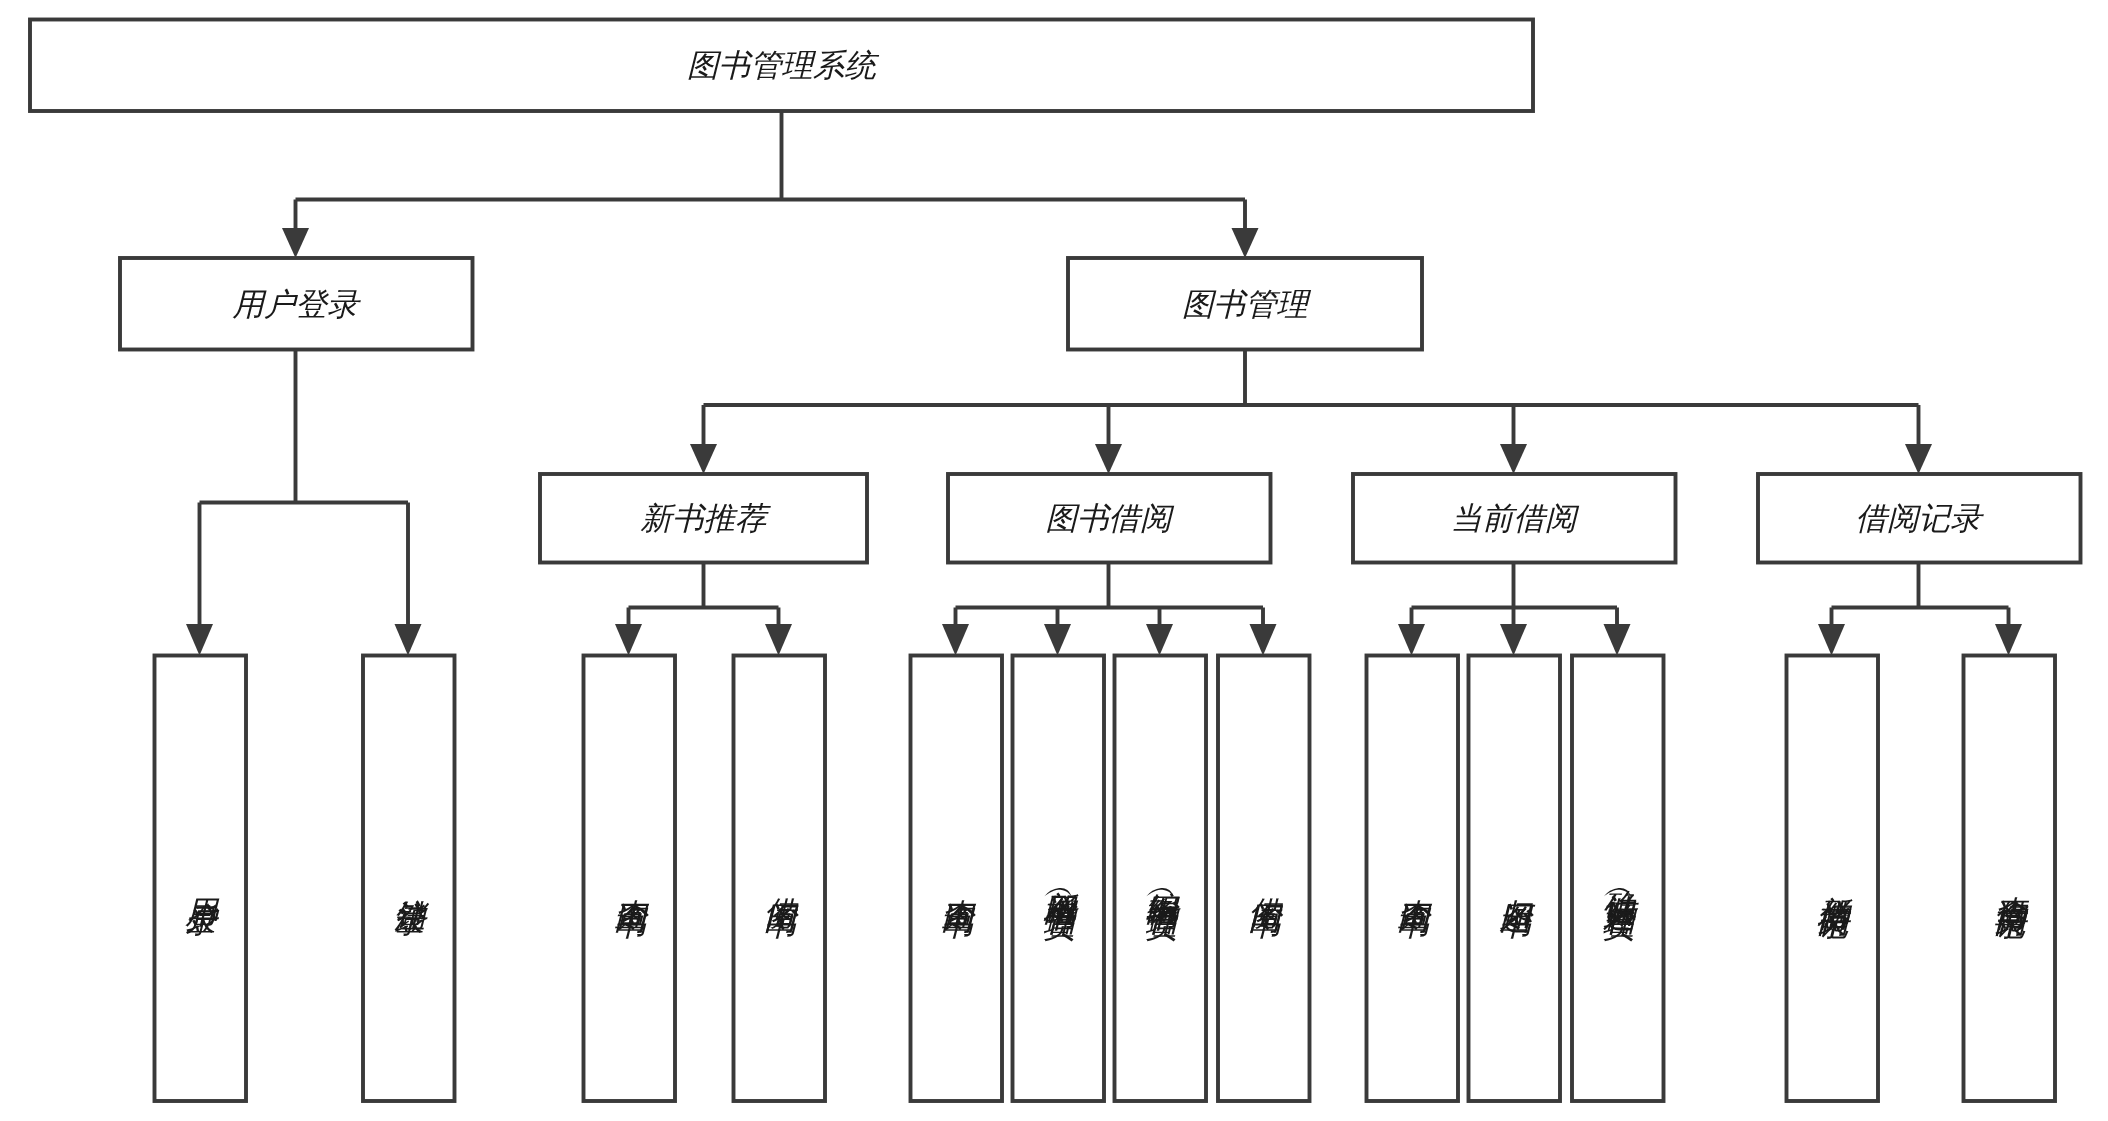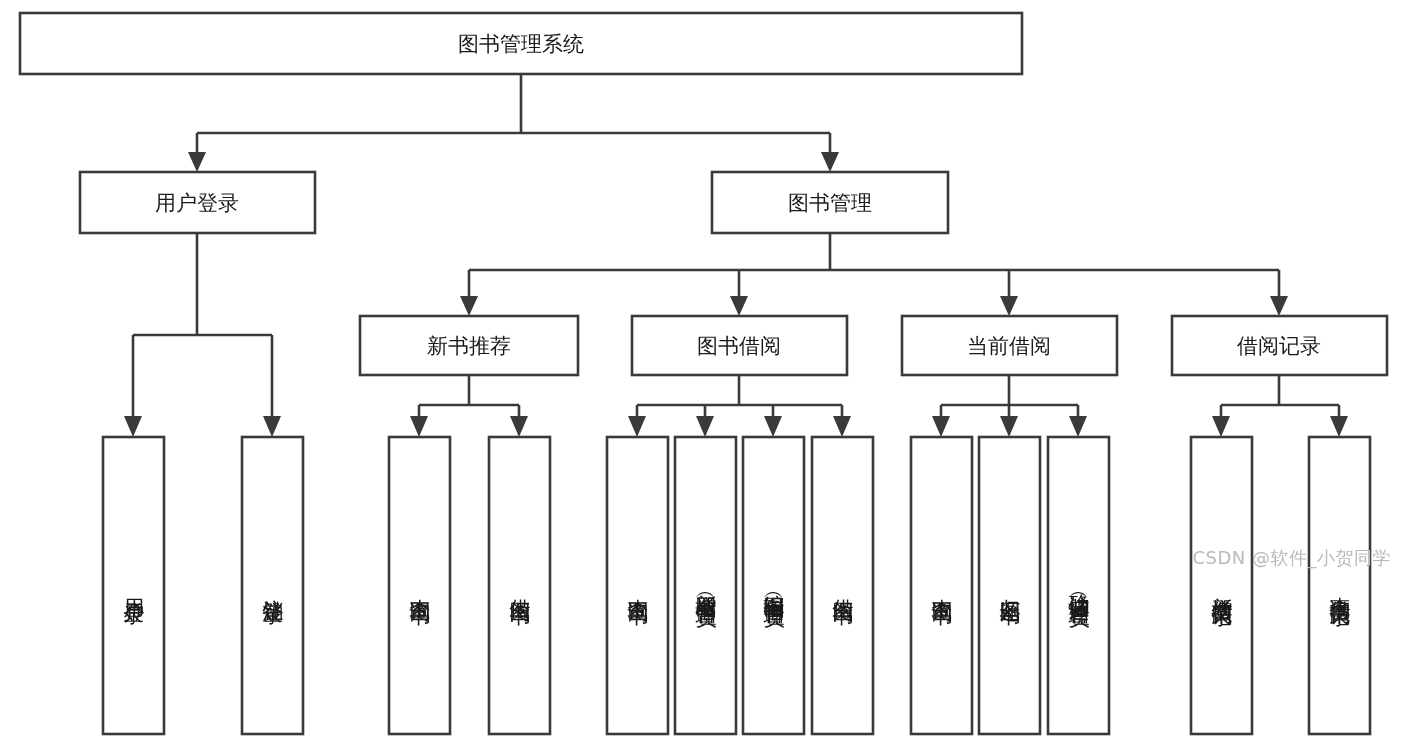--- a/index.html
+++ b/index.html
@@ -13,20 +13,21 @@
     height: 747px;
     font-family: "DejaVu Sans", "Liberation Sans", sans-serif;
     overflow: hidden;
     position: relative;
   }
   #diagram-root {
     position: relative;
     width: 1405px;
     height: 574px;
     background: #ffffff;
+    font-style: italic;
   }
   svg#flow-svg {
     position: absolute;
     left: 0;
     top: 0;
     width: 1405px;
     height: 747px;
     display: block;
   }
   .node-rect {
@@ -202,14 +203,13 @@
   <div class="vlabel" style="left:743px; top:437px; width:61px; height:297px;">编辑图书（管理员）</div>
   <div class="vlabel" style="left:812px; top:437px; width:61px; height:297px;">借阅图书</div>
 
   <div class="vlabel" style="left:911px; top:437px; width:61px; height:297px;">查询图书</div>
   <div class="vlabel" style="left:979px; top:437px; width:61px; height:297px;">归还图书</div>
   <div class="vlabel" style="left:1048px; top:437px; width:61px; height:297px;">确认归还（管理员）</div>
 
   <div class="vlabel" style="left:1191px; top:437px; width:61px; height:297px;">新增借阅记录</div>
   <div class="vlabel" style="left:1309px; top:437px; width:61px; height:297px;">查询借阅记录</div>
 
-  <div id="watermark">CSDN @软件_小贺同学</div>
 </div>
 
 </body></html>

